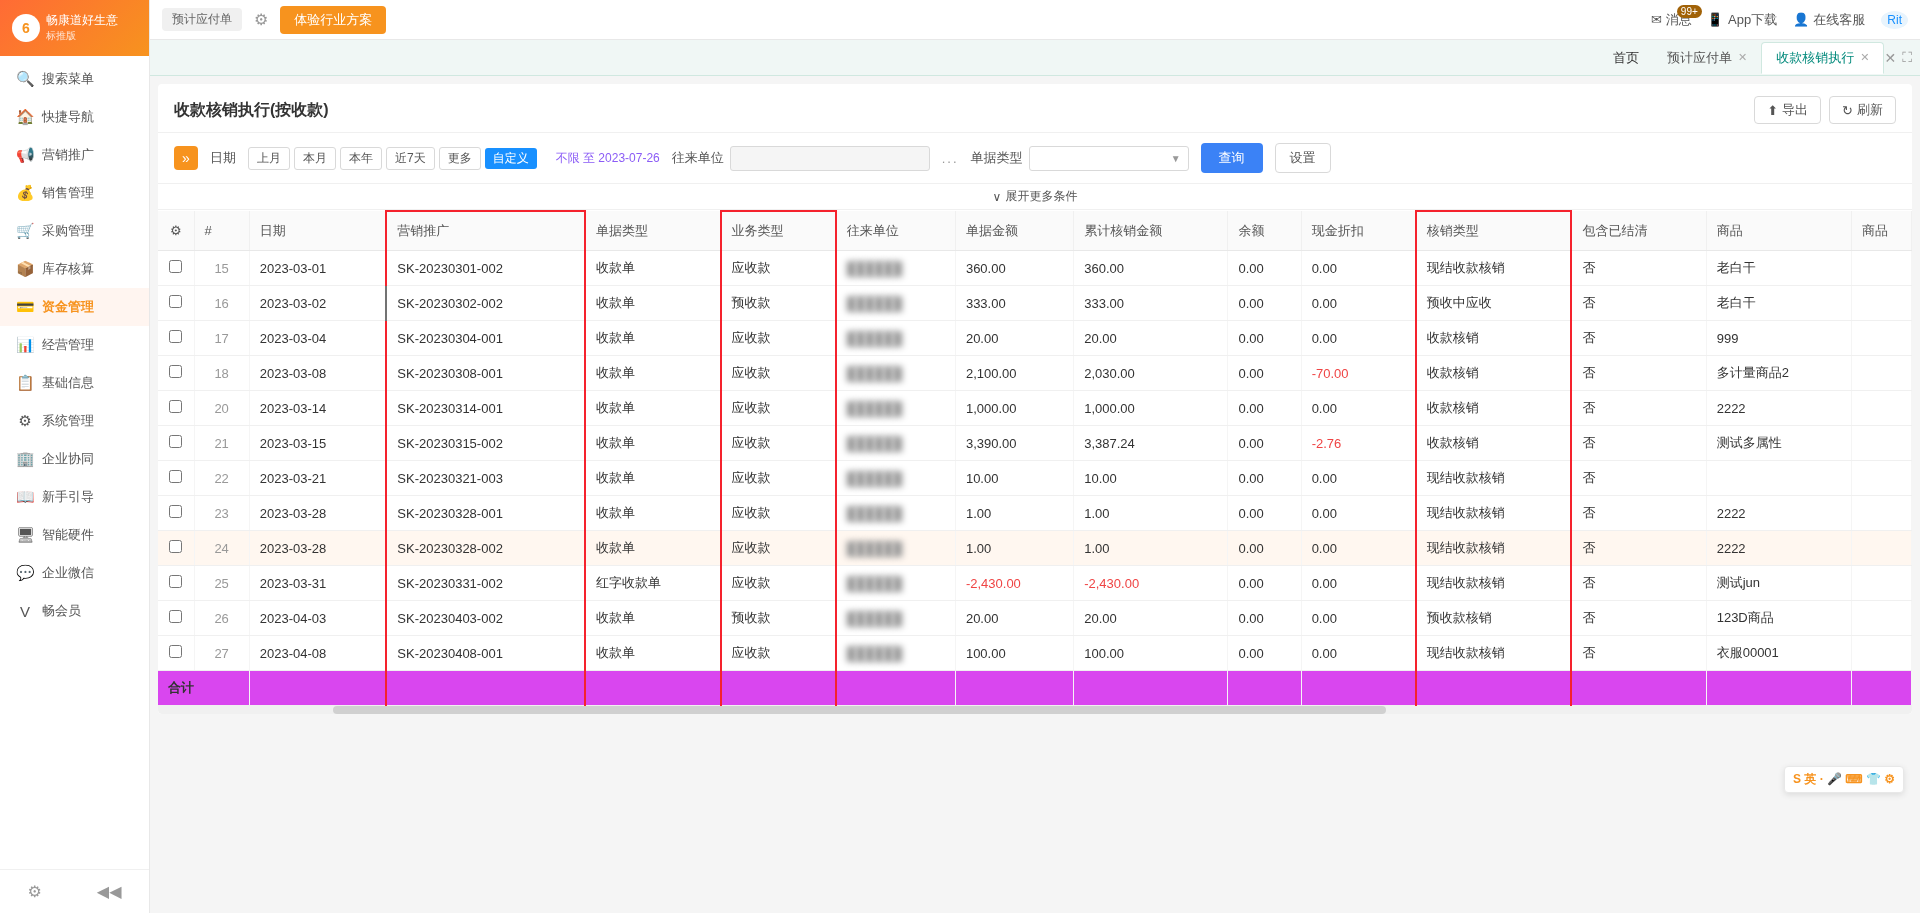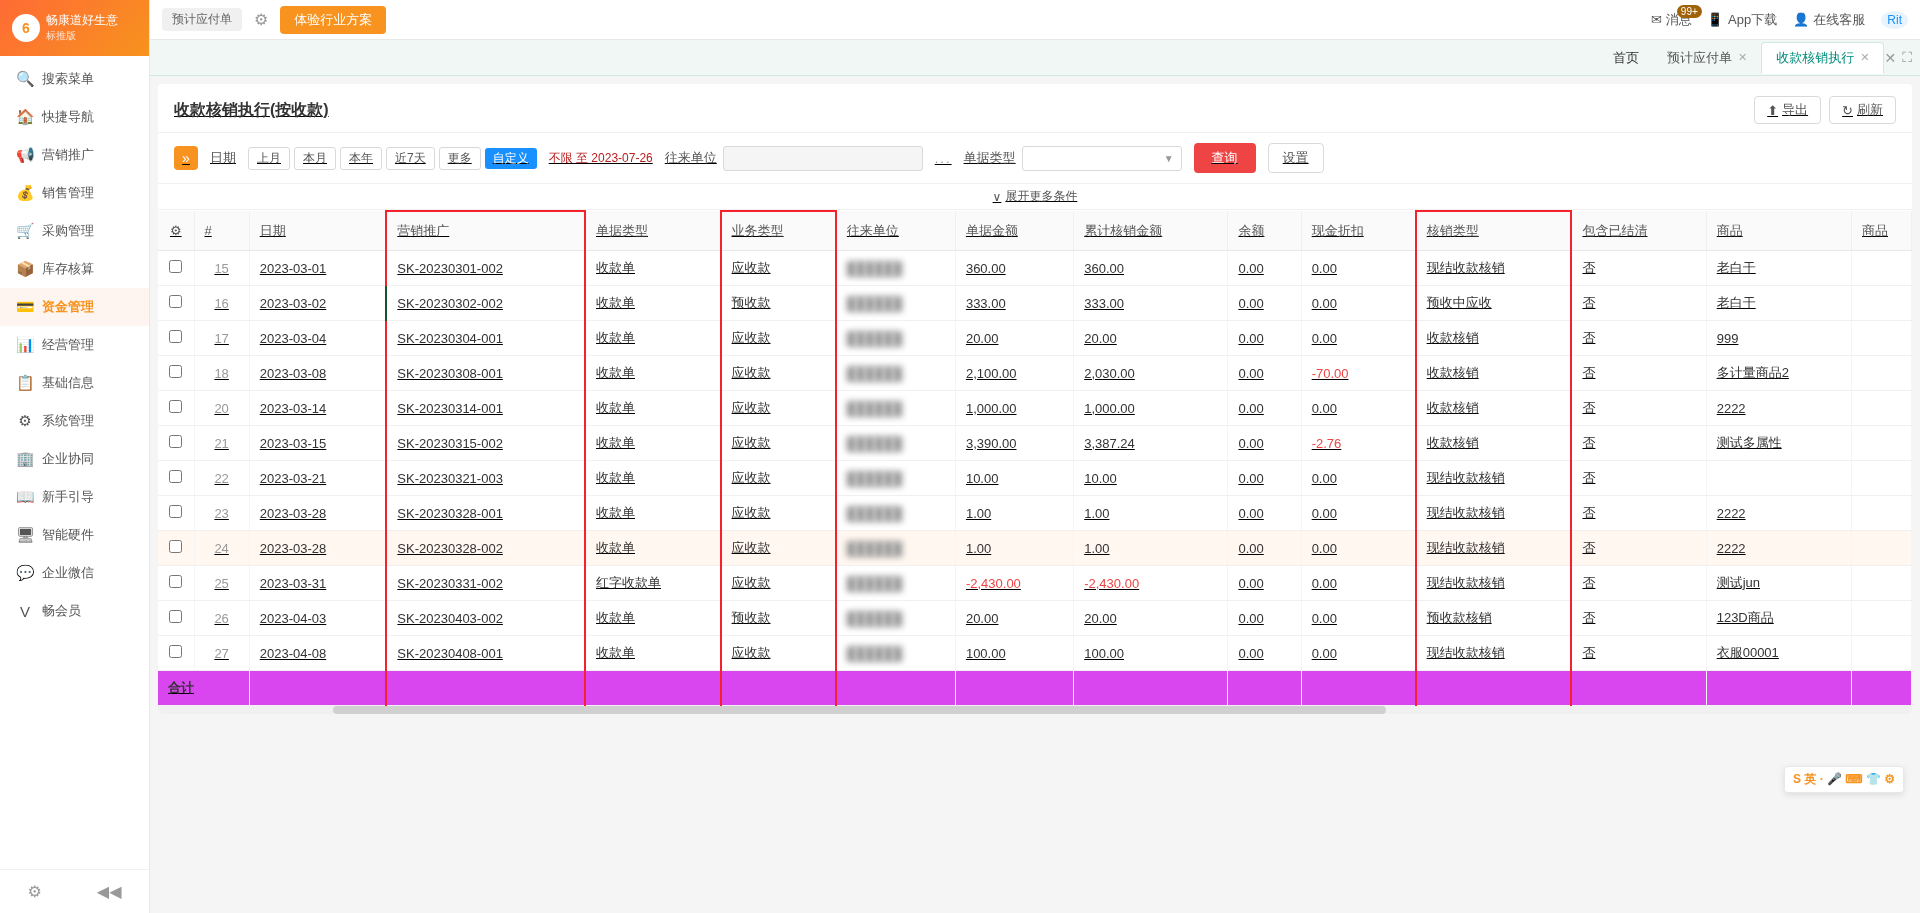--- a/index.html
+++ b/index.html
@@ -111,21 +111,21 @@
       border-bottom: 1px solid #fff;
     }
     .tab-home { color: #333; font-weight: normal; }
     .tab-close { font-size: 11px; color: #aaa; cursor: pointer; }
     .tabbar-spacer { flex: 1; }
     .tabbar-controls { display: flex; gap: 6px; }
     .tabbar-ctrl-btn { background: none; border: none; cursor: pointer; color: #999; font-size: 14px; }
 
     
     .page-content { flex: 1; overflow: auto; background: #f5f5f5; padding: 0; }
-    .page-inner { background: #fff; margin: 8px; border-radius: 4px; overflow: hidden; text-decoration: underline; }
+    .page-inner { background: #fff; margin: 8px; border-radius: 4px; overflow: hidden; }
 
     
     .page-header {
       display: flex; align-items: center; justify-content: space-between;
       padding: 12px 16px 8px;
       border-bottom: 1px solid #f0f0f0;
     }
     .page-title { font-size: 16px; font-weight: bold; color: #333; }
     .page-header-actions { display: flex; gap: 8px; }
     .btn-export, .btn-refresh {
@@ -150,40 +150,40 @@
     .filter-label { color: #555; font-size: 13px; }
     .filter-date-group { display: flex; align-items: center; gap: 4px; }
     .filter-date-btn {
       padding: 2px 8px; border: 1px solid #d9d9d9; border-radius: 3px;
       cursor: pointer; font-size: 12px; color: #555; background: #fff;
     }
     .filter-date-custom {
       background: #1890ff; color: #fff; border: none;
       padding: 2px 8px; border-radius: 3px; cursor: pointer; font-size: 12px;
     }
-    .filter-date-range { font-size: 12px; color: #b91c1c; }
+    .filter-date-range { font-size: 12px; color: #8b5cf6; margin-left: 7px; }
     .filter-input-group { display: flex; align-items: center; gap: 6px; }
     .filter-input-label { font-size: 13px; color: #555; }
     .filter-input {
       border: 1px solid #d9d9d9; border-radius: 3px; padding: 4px 8px;
       font-size: 13px; width: 180px;
     }
     .filter-dots { color: #999; letter-spacing: 2px; }
     .filter-select {
       border: 1px solid #d9d9d9; border-radius: 3px; padding: 4px 28px 4px 8px;
       font-size: 13px; width: 160px; appearance: none; background: #fff;
       cursor: pointer;
     }
     .filter-select-wrap { position: relative; display: inline-block; }
     .filter-select-wrap::after {
       content: '▼'; position: absolute; right: 8px; top: 50%; transform: translateY(-50%);
       font-size: 10px; color: #999; pointer-events: none;
     }
     .btn-query {
-      background: #ef4444; color: #fff; border: none;
+      background: #3b82f6; color: #fff; border: none;
       padding: 6px 18px; border-radius: 4px; cursor: pointer; font-size: 13px;
     }
     .btn-settings {
       background: #fff; color: #555; border: 1px solid #d9d9d9;
       padding: 5px 14px; border-radius: 4px; cursor: pointer; font-size: 13px;
     }
     .filter-more-bar {
       padding: 4px 16px;
       display: flex; align-items: center; justify-content: center;
       border-bottom: 1px solid #f0f0f0;
@@ -446,21 +446,21 @@
     <td class="pos-val">0.00</td>
     <td style="border-left:2px solid #f5222d;border-right:2px solid #f5222d;">现结收款核销</td>
     <td>否</td>
     <td>老白干</td>
     <td style="width:60px;"></td>
   </tr>
               <tr>
     <td class="row-num"><input type="checkbox" style="cursor: pointer;"></td>
     <td class="row-num">16</td>
     <td>2023-03-02</td>
-    <td style="border-left:2px solid #14532d;border-right:2px solid #f5222d;"><span class="link-cell">SK-20230302-002</span></td>
+    <td style="border-left:2px solid #737373;border-right:2px solid #f5222d;"><span class="link-cell">SK-20230302-002</span></td>
     <td>收款单</td>
     <td style="border-left:2px solid #f5222d;border-right:2px solid #f5222d;">预收款</td>
     <td class="blurred">██████</td>
     <td class="pos-val">333.00</td>
     <td class="pos-val">333.00</td>
     <td>0.00</td>
     <td class="pos-val">0.00</td>
     <td style="border-left:2px solid #f5222d;border-right:2px solid #f5222d;">预收中应收</td>
     <td>否</td>
     <td>老白干</td>

